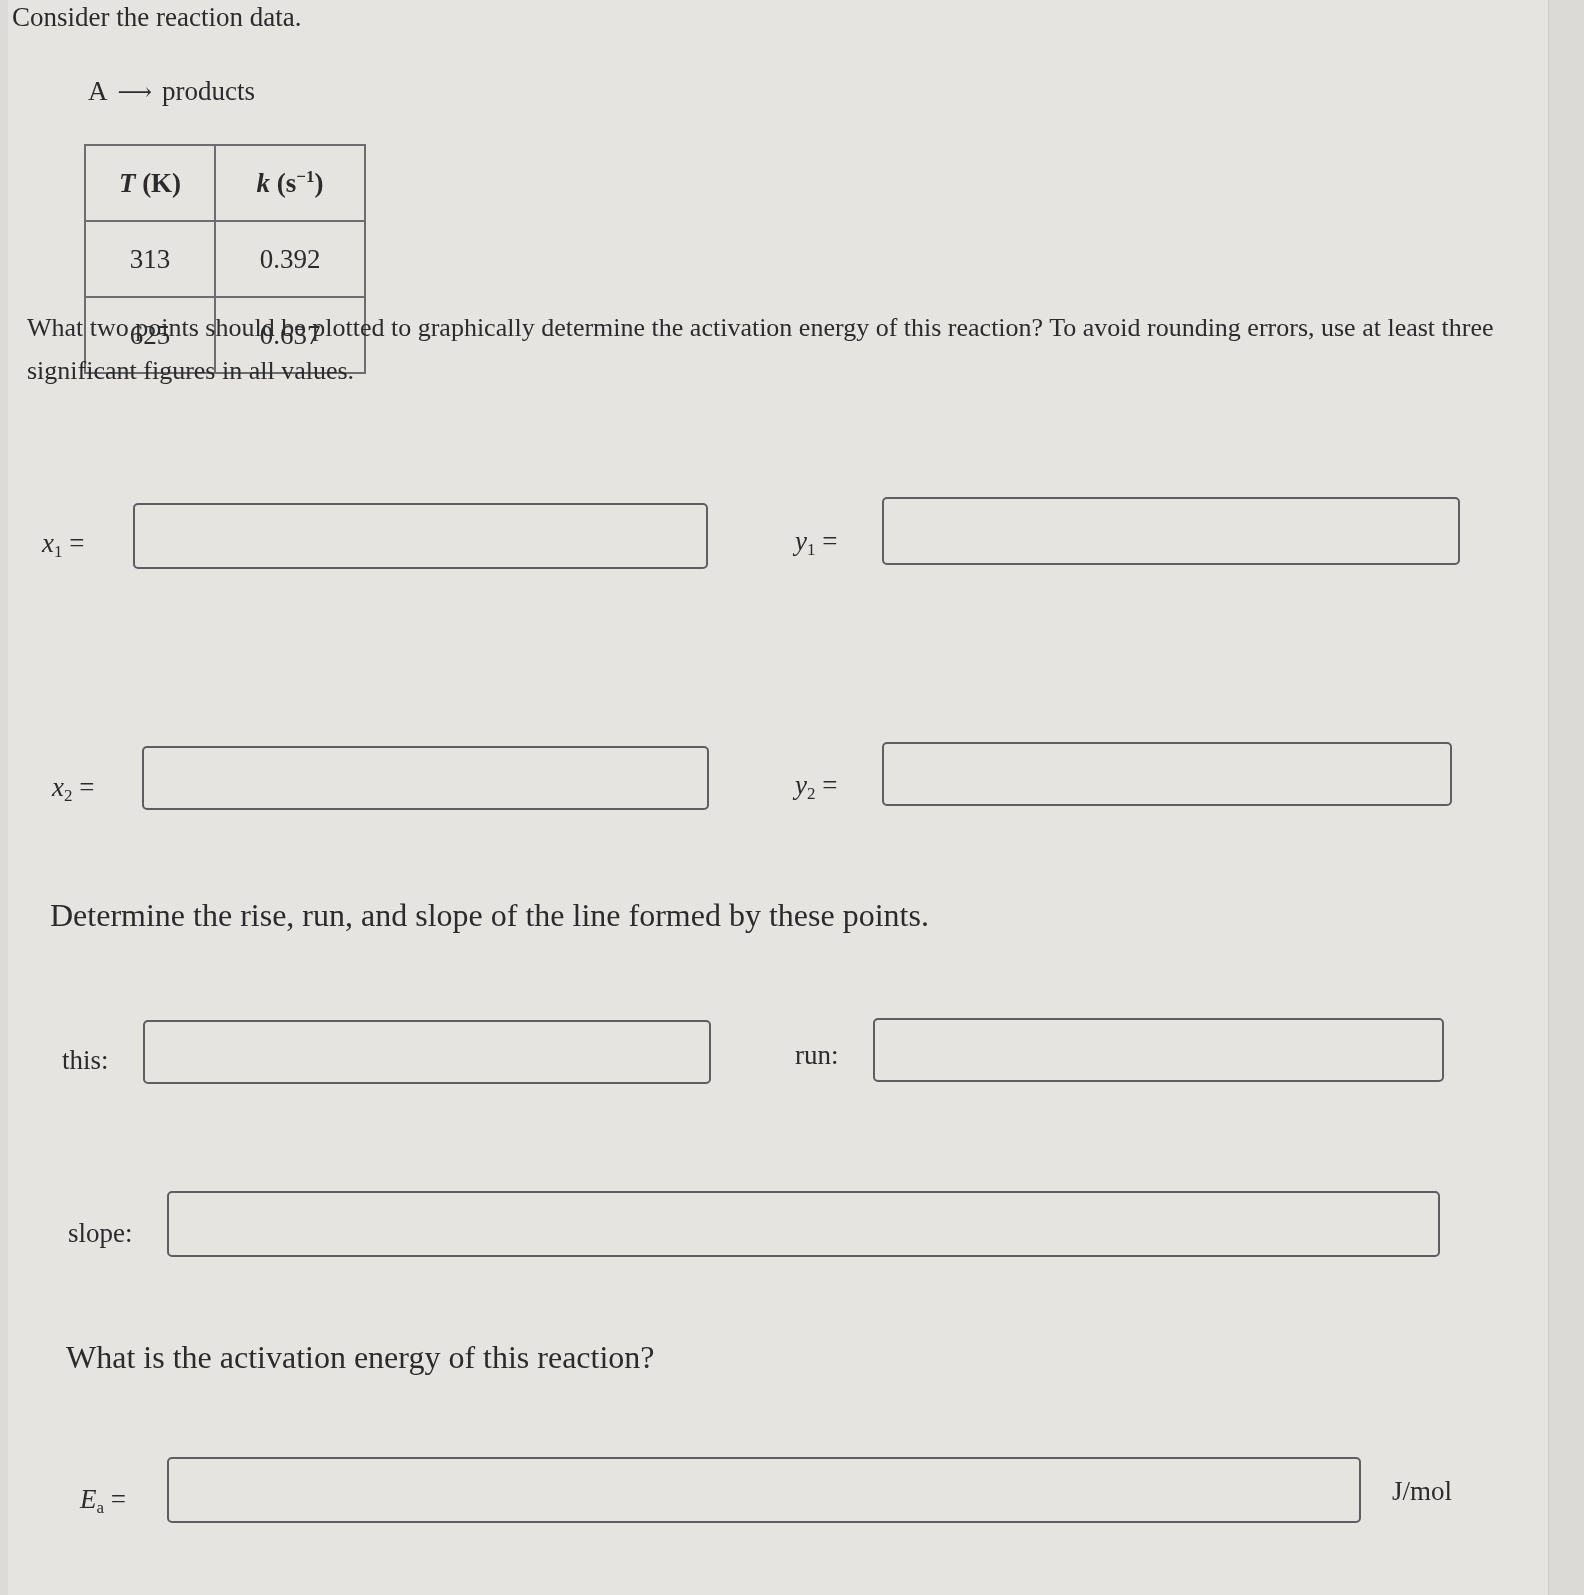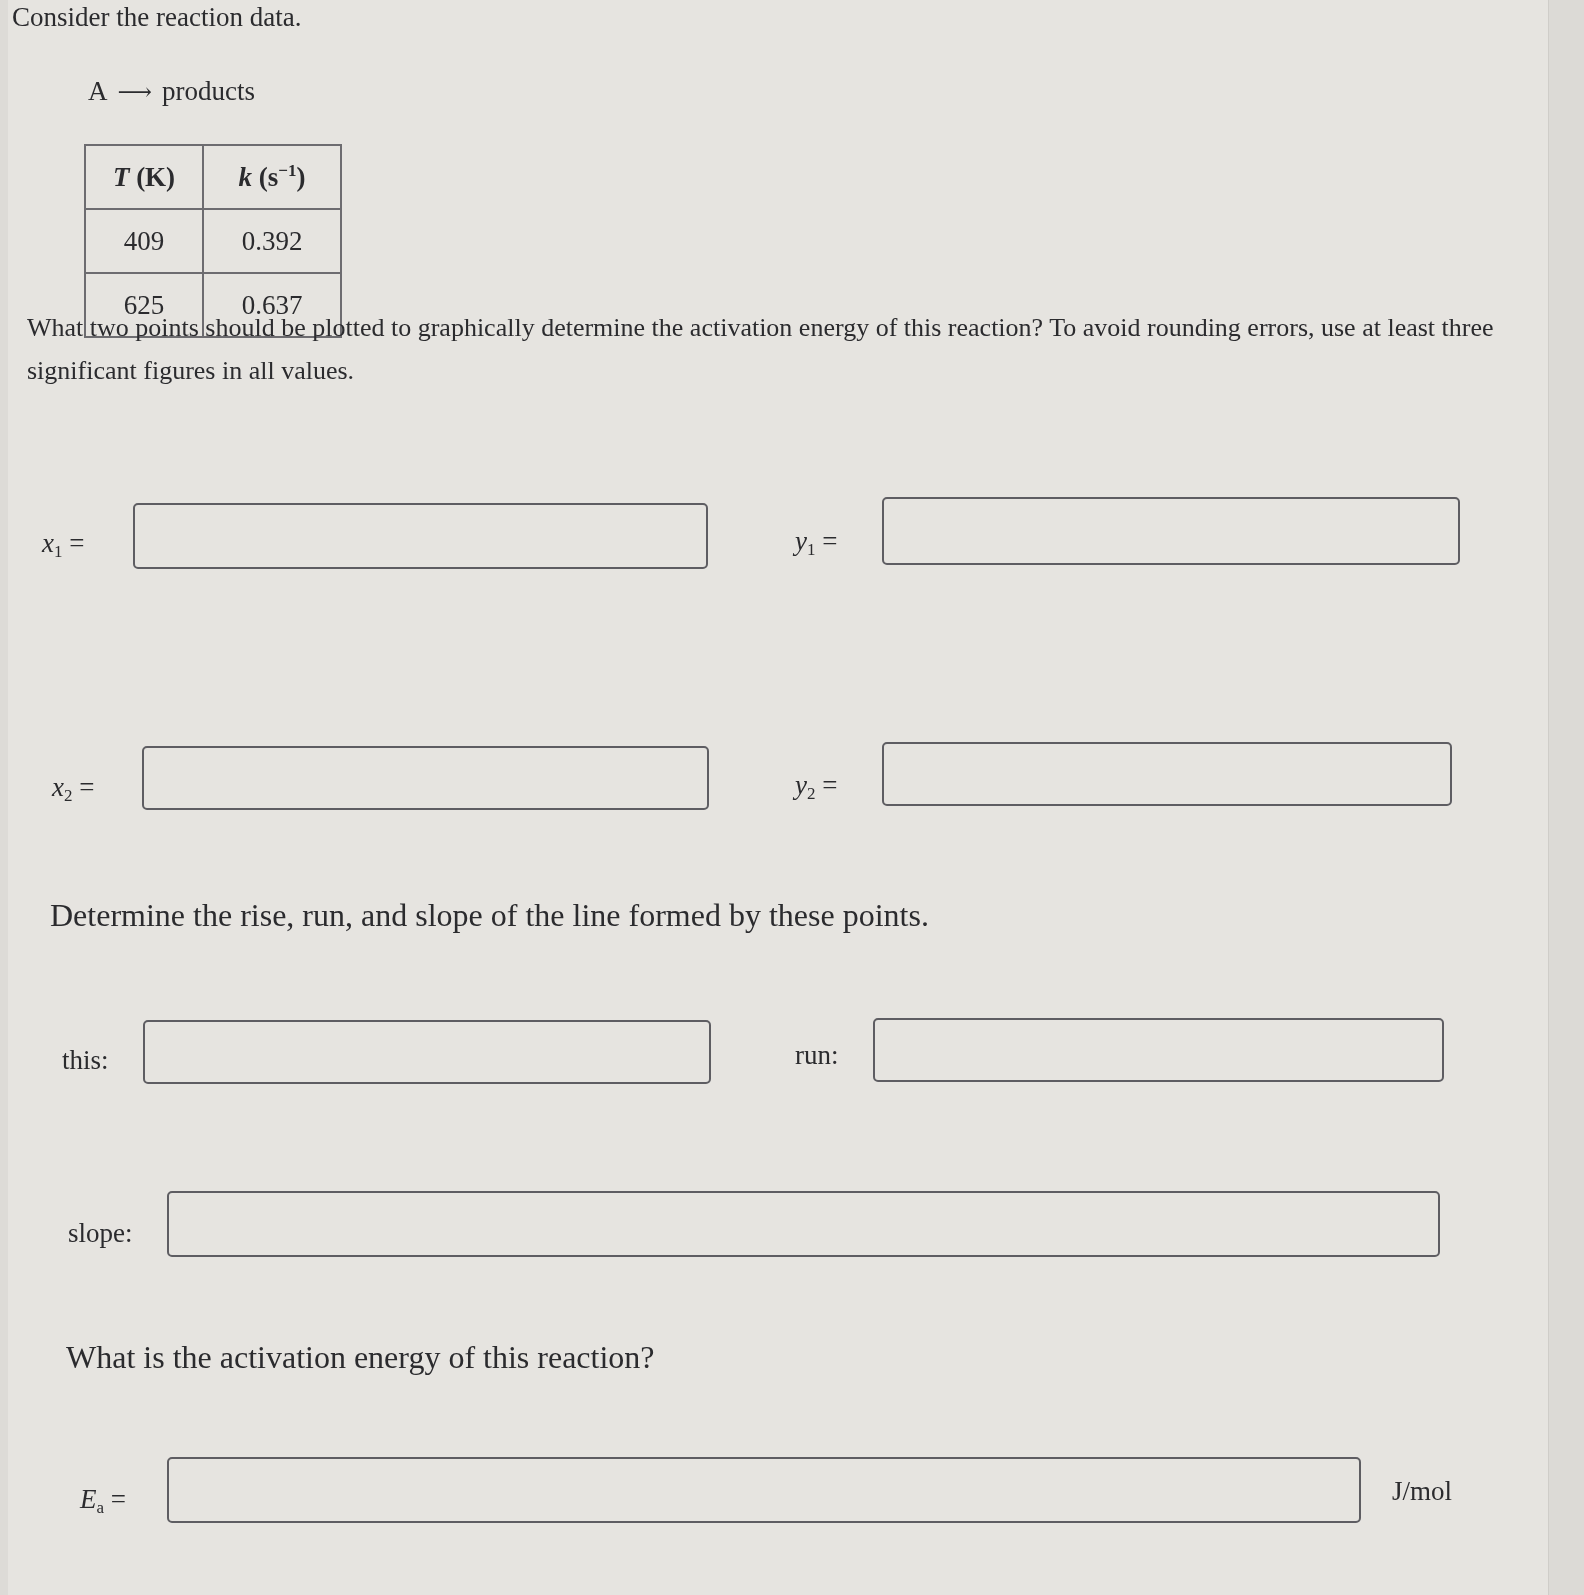--- a/index.html
+++ b/index.html
@@ -57,21 +57,21 @@
     table.data {
       position: absolute;
       left: 84px;
       top: 144px;
       border-collapse: collapse;
       font-size: 27px;
     }
     table.data td, table.data th {
       border: 2px solid #6d6c70;
       height: 46px;
-      padding: 8px;
+      padding: 14px;
       text-align: center;
       font-weight: normal;
     }
     table.data th { font-weight: bold; }
     table.data .c1 { width: 100px; }
     table.data .c2 { width: 120px; }
     table.data i { font-style: italic; }
     .question {
       left: 27px;
       top: 306px;
@@ -121,21 +121,21 @@
   <span>A</span><span class="arrow">⟶</span><span>products</span>
 </div>
 
 <table class="data">
   <tbody>
       <tr>
     <th class="c1"><i>T</i><span> (K)</span></th>
     <th class="c2"><i>k</i><span> (s</span><sup style="font-size:17px">−1</sup><span>)</span></th>
   </tr>
   <tr>
-    <td>409</td>
+    <td>313</td>
     <td>0.392</td>
   </tr>
   <tr>
     <td>625</td>
     <td>0.637</td>
   </tr>
 </tbody>
   </table>
 
 <div class="abs question">What two points should be plotted to graphically determine the activation energy of this reaction? To avoid rounding errors, use at least three significant figures in all values.</div>

